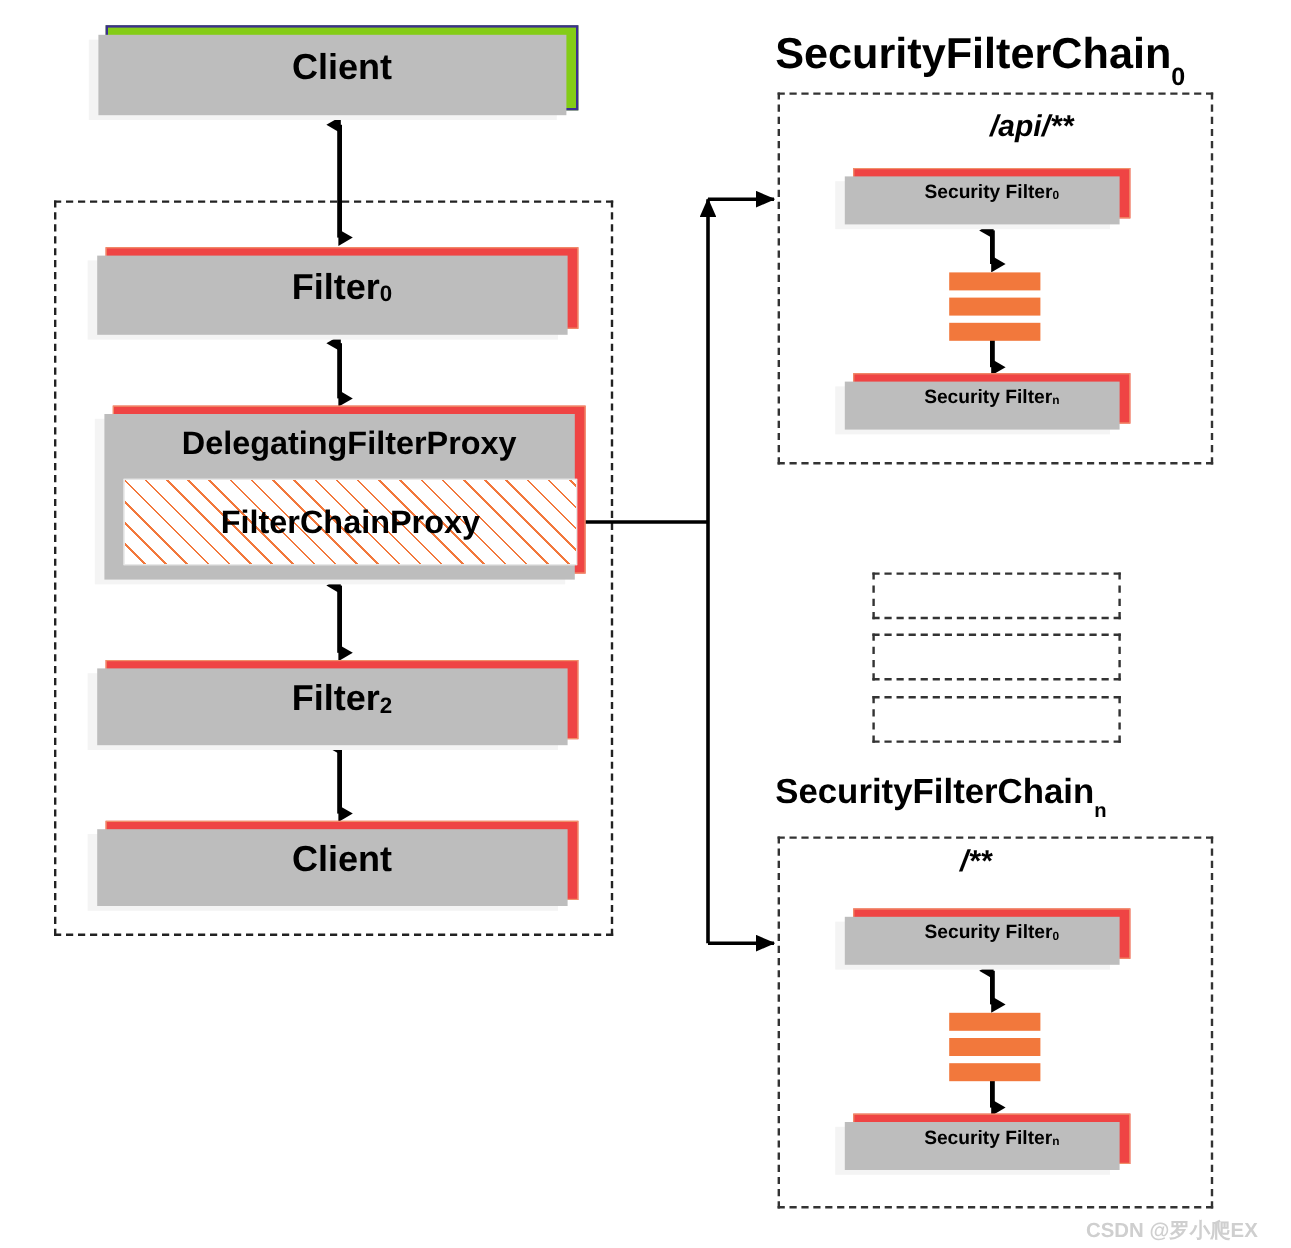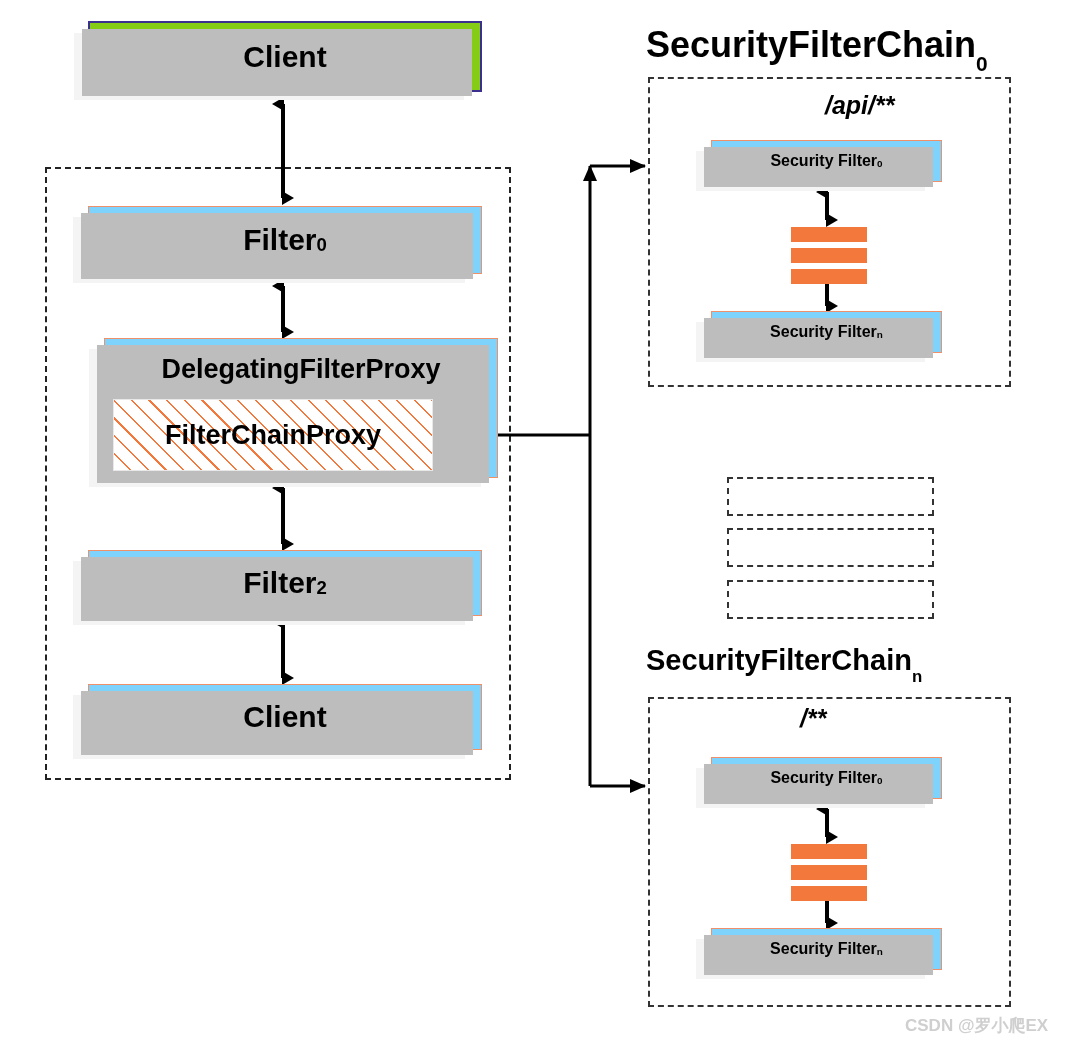--- a/index.html
+++ b/index.html
@@ -46,21 +46,21 @@
     content: "";
     position: absolute;
     left: -8px;
     top: 6px;
     width: 100%;
     height: 100%;
     background: #bdbdbd;
     z-index: -1;
   }
   .orange {
-    background: #7dd3fc;
+    background: #ef4444;
     border: 1px solid #f0906a;
   }
   .purple {
     background: #84cc16;
     border: 2px solid #3b2f8f;
     justify-content: center;
   }
   .lbl-xl { font-size: 30px; font-weight: bold; }
   .lbl-md { font-size: 16px; font-weight: bold; }
   .sub {
@@ -202,24 +202,24 @@
     <span>Client</span>
   </div>
 
   <div class="dashed" style="left:45px; top:167px; width:466px; height:613px;"></div>
 
   <div class="box orange shadowed lbl-xl" style="left:88px; top:206px; width:394px; height:68px;">
     <span>Filter</span>
       <span class="sub">0</span>
   </div>
 
-  <div class="box orange shadowed" style="left:104px; top:338px; width:394px; height:140px; display:block;">
+  <div class="box orange shadowed" style="left:94px; top:338px; width:394px; height:140px; display:block;">
     <div style="position:absolute; left:0; top:0; width:100%; height:60px; display:flex; align-items:center; justify-content:center; font-size:27px; font-weight:bold;">DelegatingFilterProxy</div>
 
-    <div class="hatch" style="left:8px; top:60px; width:320px; height:72px;">
+    <div class="hatch" style="left:8px; top:60px; width:378px; height:72px;">
       <span style="font-size:27px; font-weight:bold;">FilterChainProxy</span>
     </div>
   </div>
 
   <div class="box orange shadowed lbl-xl" style="left:88px; top:550px; width:394px; height:66px;">
     <span>Filter</span>
       <span class="sub">2</span>
   </div>
 
   <div class="box orange shadowed lbl-xl" style="left:88px; top:684px; width:394px; height:66px;">

